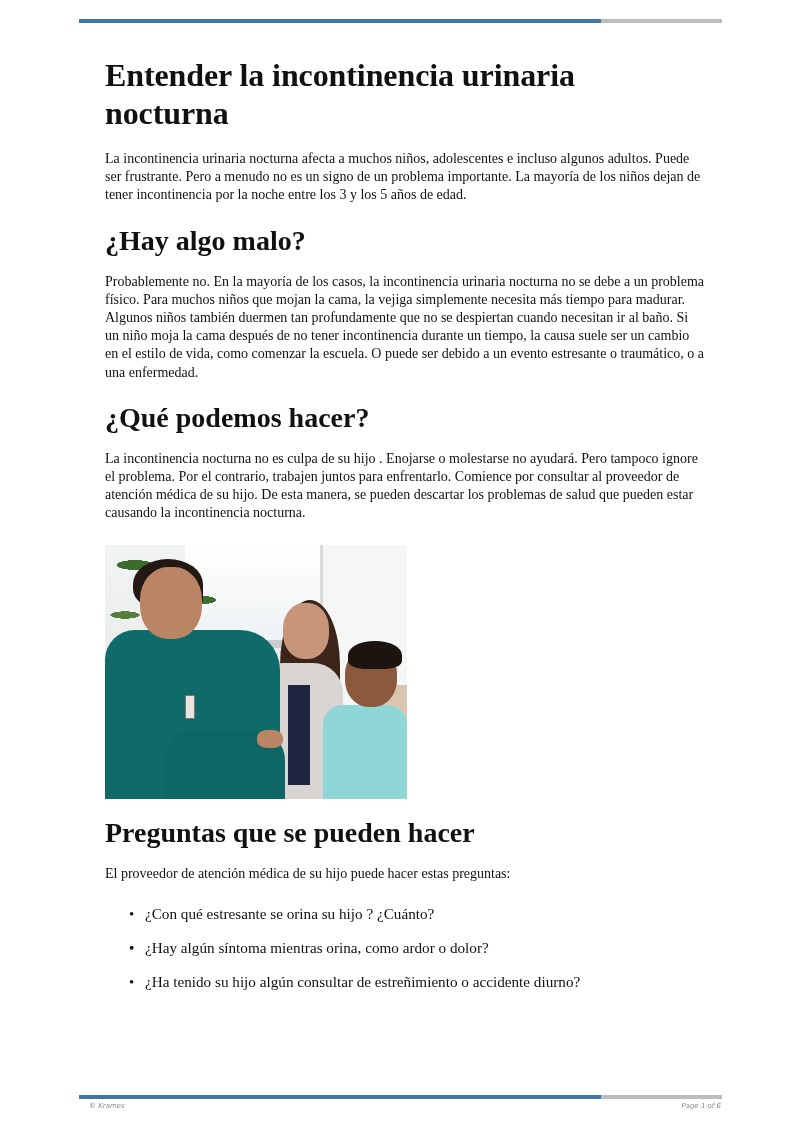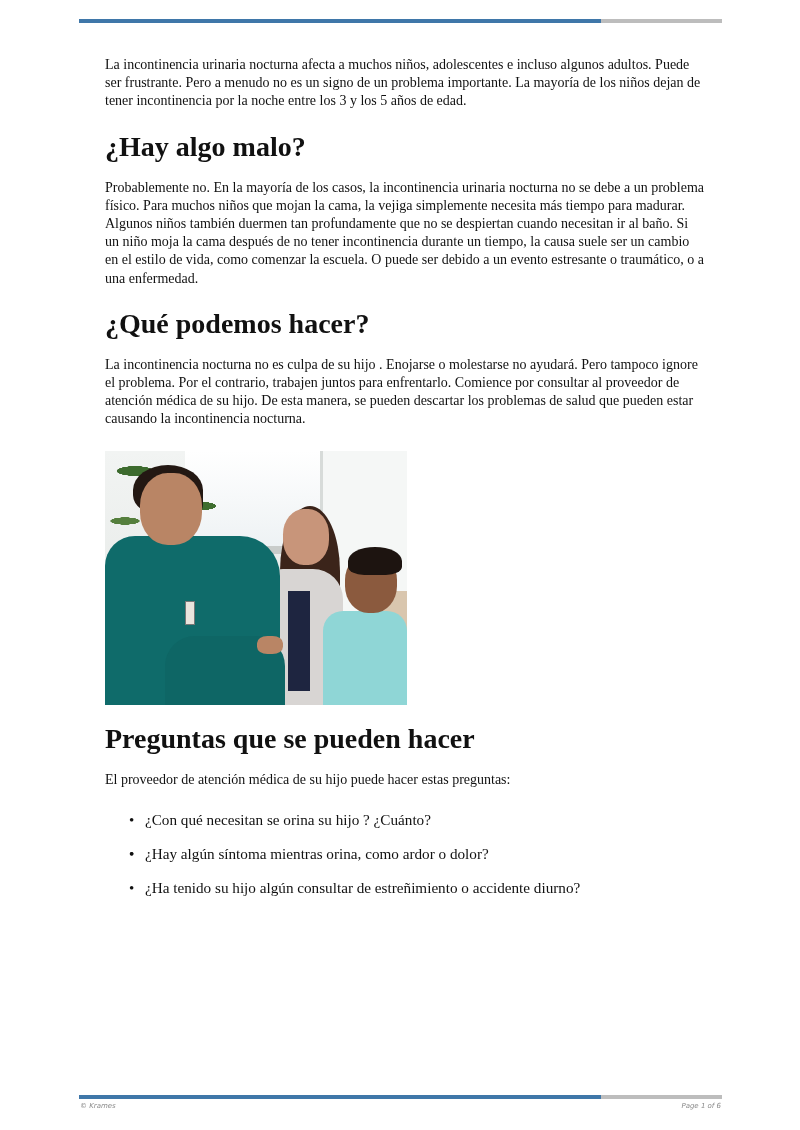--- a/index.html
+++ b/index.html
@@ -175,32 +175,34 @@
       width: 522px;
       background: #3f77a9;
     }
     .footer-left, .footer-right {
       position: absolute;
       top: 1102px;
       font-family: "DejaVu Sans", "Liberation Sans", sans-serif;
       font-style: italic;
       font-size: 7px;
       color: #8a8a8a;
+      margin-left: 9px;
     }
     .footer-left { left: 80px; }
     .footer-right { right: 79px; }
   </style>
 </head>
 <body>
 
 <div class="topbar" style="background: rgb(189, 189, 189);">
   <div class="fill" style="background: rgb(63, 119, 169);"></div>
 </div>
 
 <div class="content">
+  <h1 class="title">Entender la incontinencia urinaria nocturna</h1>
   <p class="para">La incontinencia urinaria nocturna afecta a muchos niños, adolescentes e incluso algunos adultos. Puede ser frustrante. Pero a menudo no es un signo de un problema importante. La mayoría de los niños dejan de tener incontinencia por la noche entre los 3 y los 5 años de edad.</p>
 
   <h2 class="section">¿Hay algo malo?</h2>
   <p class="para">Probablemente no. En la mayoría de los casos, la incontinencia urinaria nocturna no se debe a un problema físico. Para muchos niños que mojan la cama, la vejiga simplemente necesita más tiempo para madurar. Algunos niños también duermen tan profundamente que no se despiertan cuando necesitan ir al baño. Si un niño moja la cama después de no tener incontinencia durante un tiempo, la causa suele ser un cambio en el estilo de vida, como comenzar la escuela. O puede ser debido a un evento estresante o traumático, o a una enfermedad.</p>
 
   <h2 class="section">¿Qué podemos hacer?</h2>
   <p class="para">La incontinencia nocturna no es culpa de su hijo . Enojarse o molestarse no ayudará. Pero tampoco ignore el problema. Por el contrario, trabajen juntos para enfrentarlo. Comience por consultar al proveedor de atención médica de su hijo. De esta manera, se pueden descartar los problemas de salud que pueden estar causando la incontinencia nocturna.</p>
 
   <div class="photo" aria-label="Healthcare provider in teal scrubs talking with a mother and her young son in a clinic waiting area">
     <div class="window"></div>
@@ -222,21 +224,21 @@
     <div class="man-hair"></div>
     <div class="man-head"></div>
   </div>
 
   <h2 class="section">Preguntas que se pueden hacer</h2>
   <p class="para">El proveedor de atención médica de su hijo puede hacer estas preguntas:</p>
 
   <ul class="questions">
     <li>
       <span class="bullet">•</span>
-      <span>¿Con qué necesitan se orina su hijo ? ¿Cuánto?</span>
+      <span>¿Con qué estresante se orina su hijo ? ¿Cuánto?</span>
     </li>
     <li>
       <span class="bullet">•</span>
     </li>
     <li>
       <span class="bullet">•</span>
       <span>¿Hay algún síntoma mientras orina, como ardor o dolor?</span>
     </li>
     <li>
       <span class="bullet">•</span>

